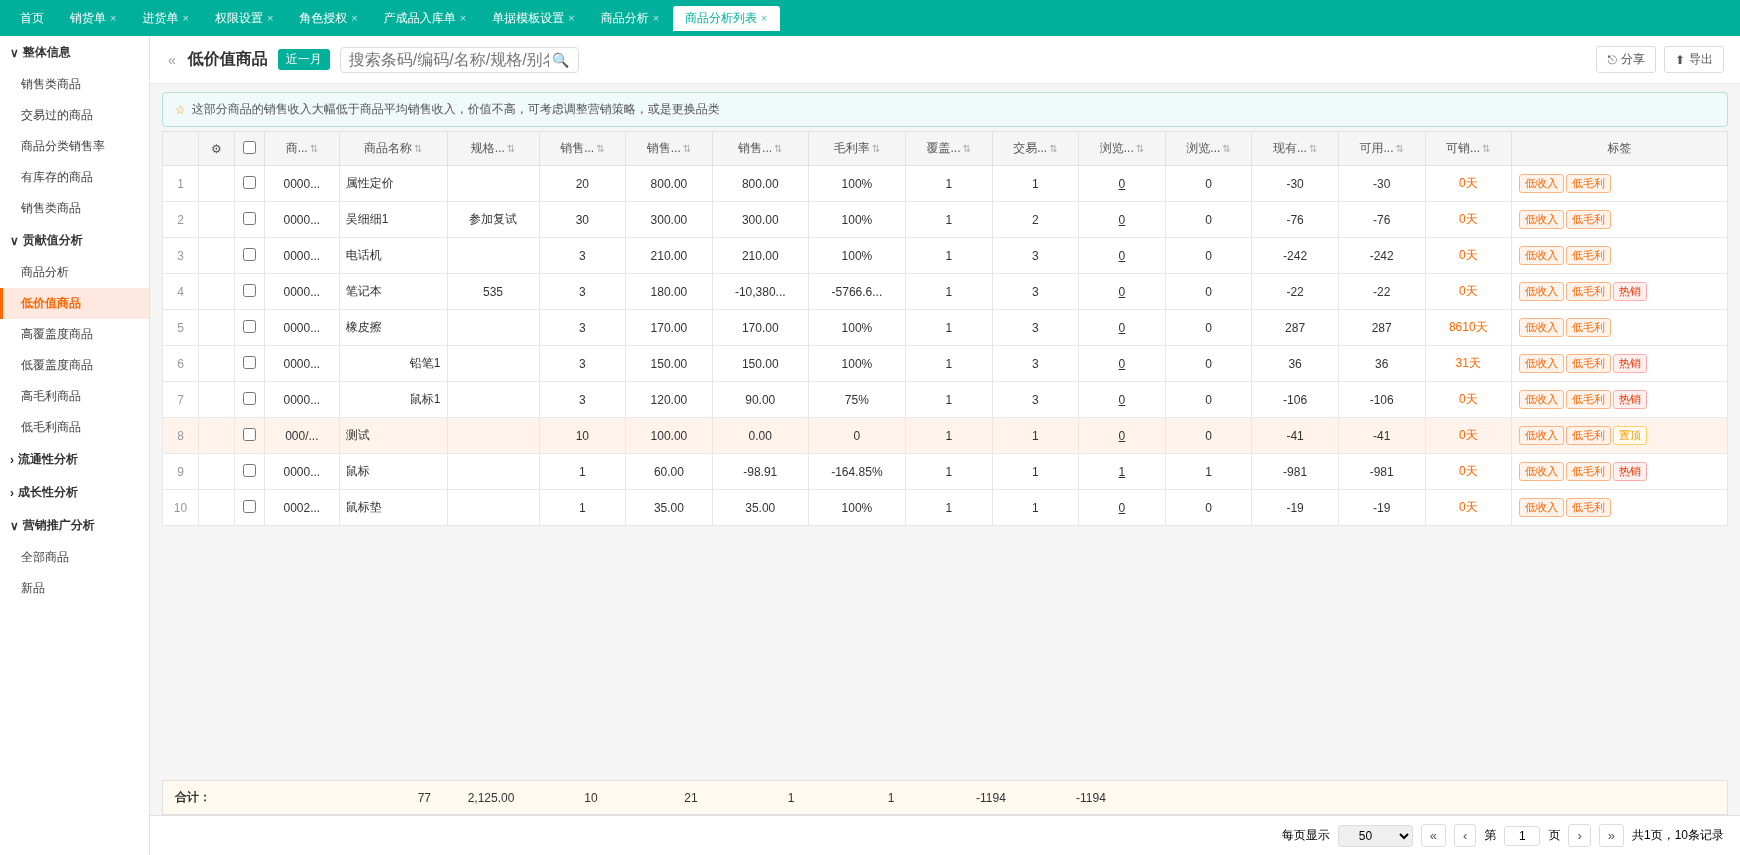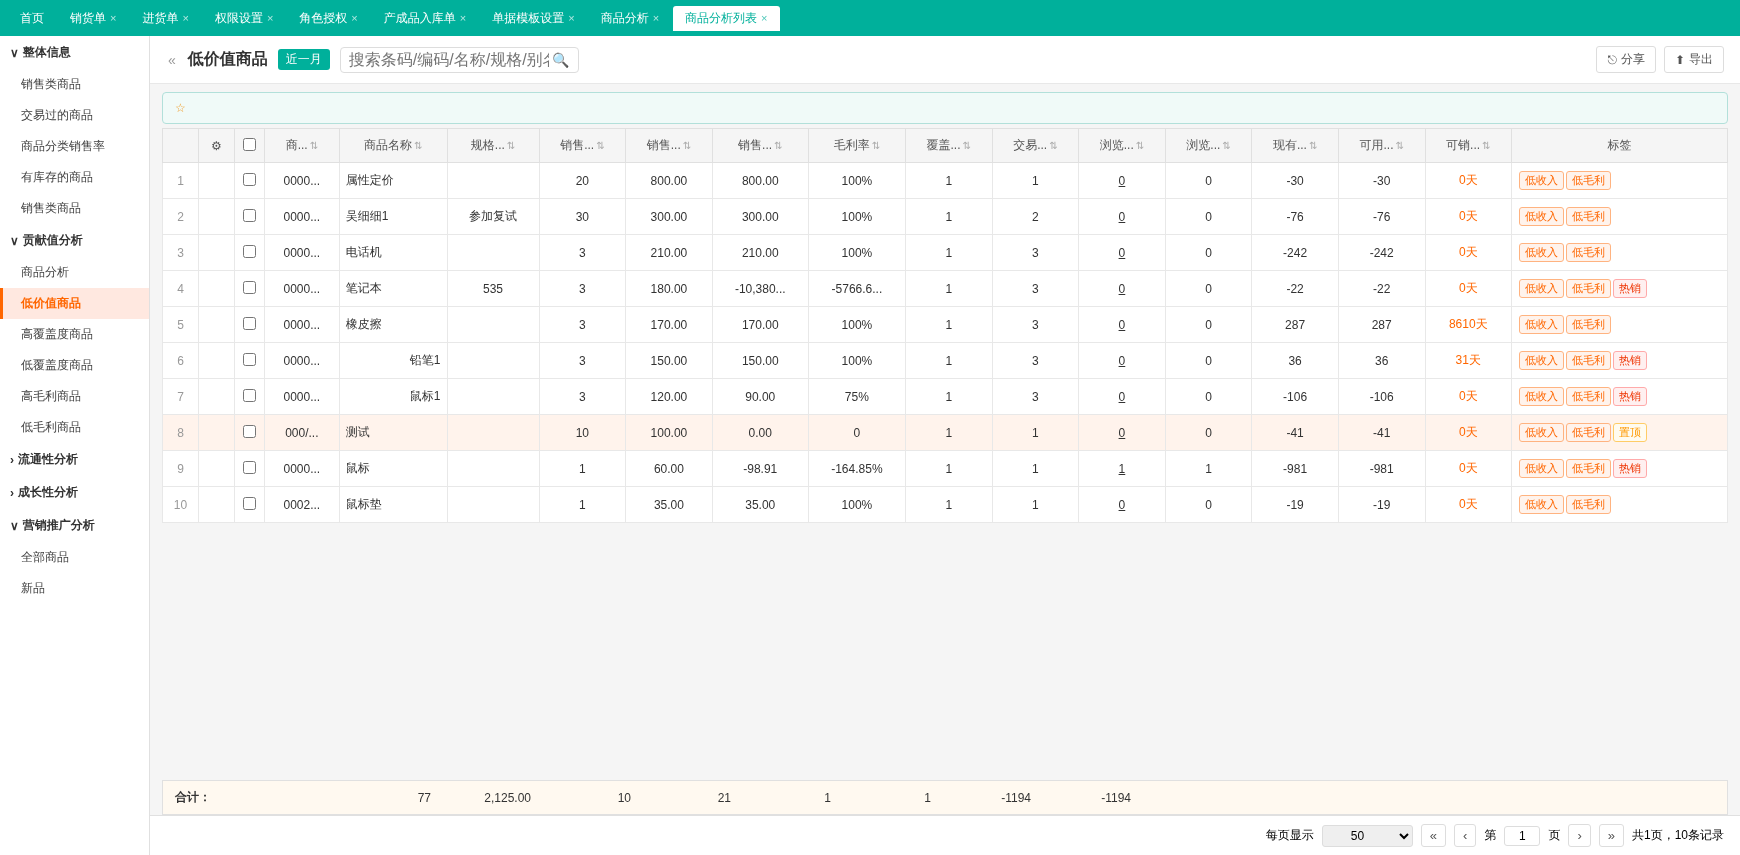--- a/index.html
+++ b/index.html
@@ -182,36 +182,36 @@
     .table-footer {
       background: #fff9f0;
       border: 1px solid #e0e0e0;
       padding: 8px 12px;
       display: flex;
       align-items: center;
       gap: 20px;
       margin: 0 12px;
     }
     .footer-label { color: #333; font-weight: bold; }
-    .footer-val { color: #333; min-width: 80px; text-align: right; }
+    .footer-val { color: #333; min-width: 80px; text-align: center; }
 
     
     .pagination-bar {
       background: #fff;
       border-top: 1px solid #e0e0e0;
       padding: 8px 16px;
       display: flex;
       align-items: center;
       justify-content: flex-end;
       gap: 8px;
     }
     .page-size-select {
       border: 1px solid #ddd;
       border-radius: 3px;
-      padding: 2px 24px;
+      padding: 2px 16px;
       font-size: 12px;
     }
     .page-nav-btn {
       border: 1px solid #ddd;
       background: #fff;
       border-radius: 3px;
       padding: 3px 8px;
       cursor: pointer;
       color: #555;
       font-size: 13px;
@@ -365,20 +365,21 @@
         </button>
         <button class="action-btn">
           <span>⬆</span>
           <span>导出</span>
         </button>
       </div>
     </div>
 
     <div class="warning-banner">
       <span class="warning-icon">☆</span>
+      <span>这部分商品的销售收入大幅低于商品平均销售收入，价值不高，可考虑调整营销策略，或是更换品类</span>
     </div>
 
     <div class="table-container">
       <table>
         <thead>
           <tr>
               <th style="width: 36px; color: rgb(153, 153, 153);"></th>
             <th>⚙</th>
             <th class="checkbox-cell"><input type="checkbox" style=""></th>
             <th>商...<span class="sort-icon">⇅</span></th>

